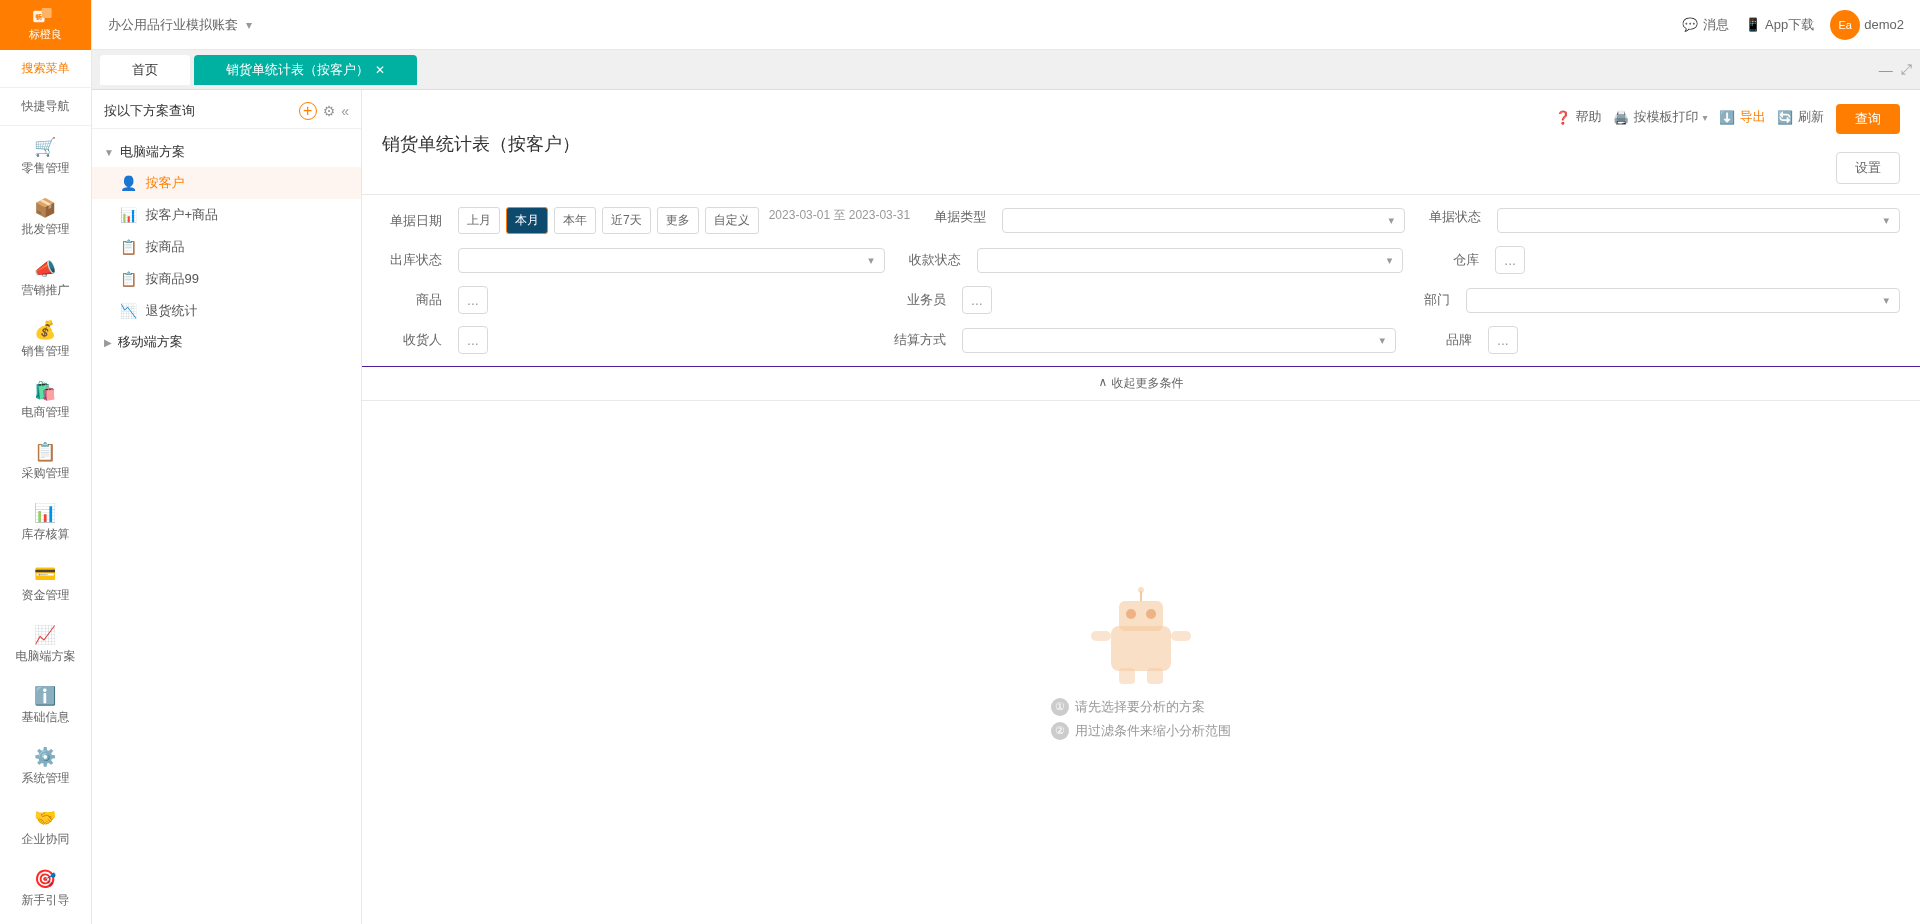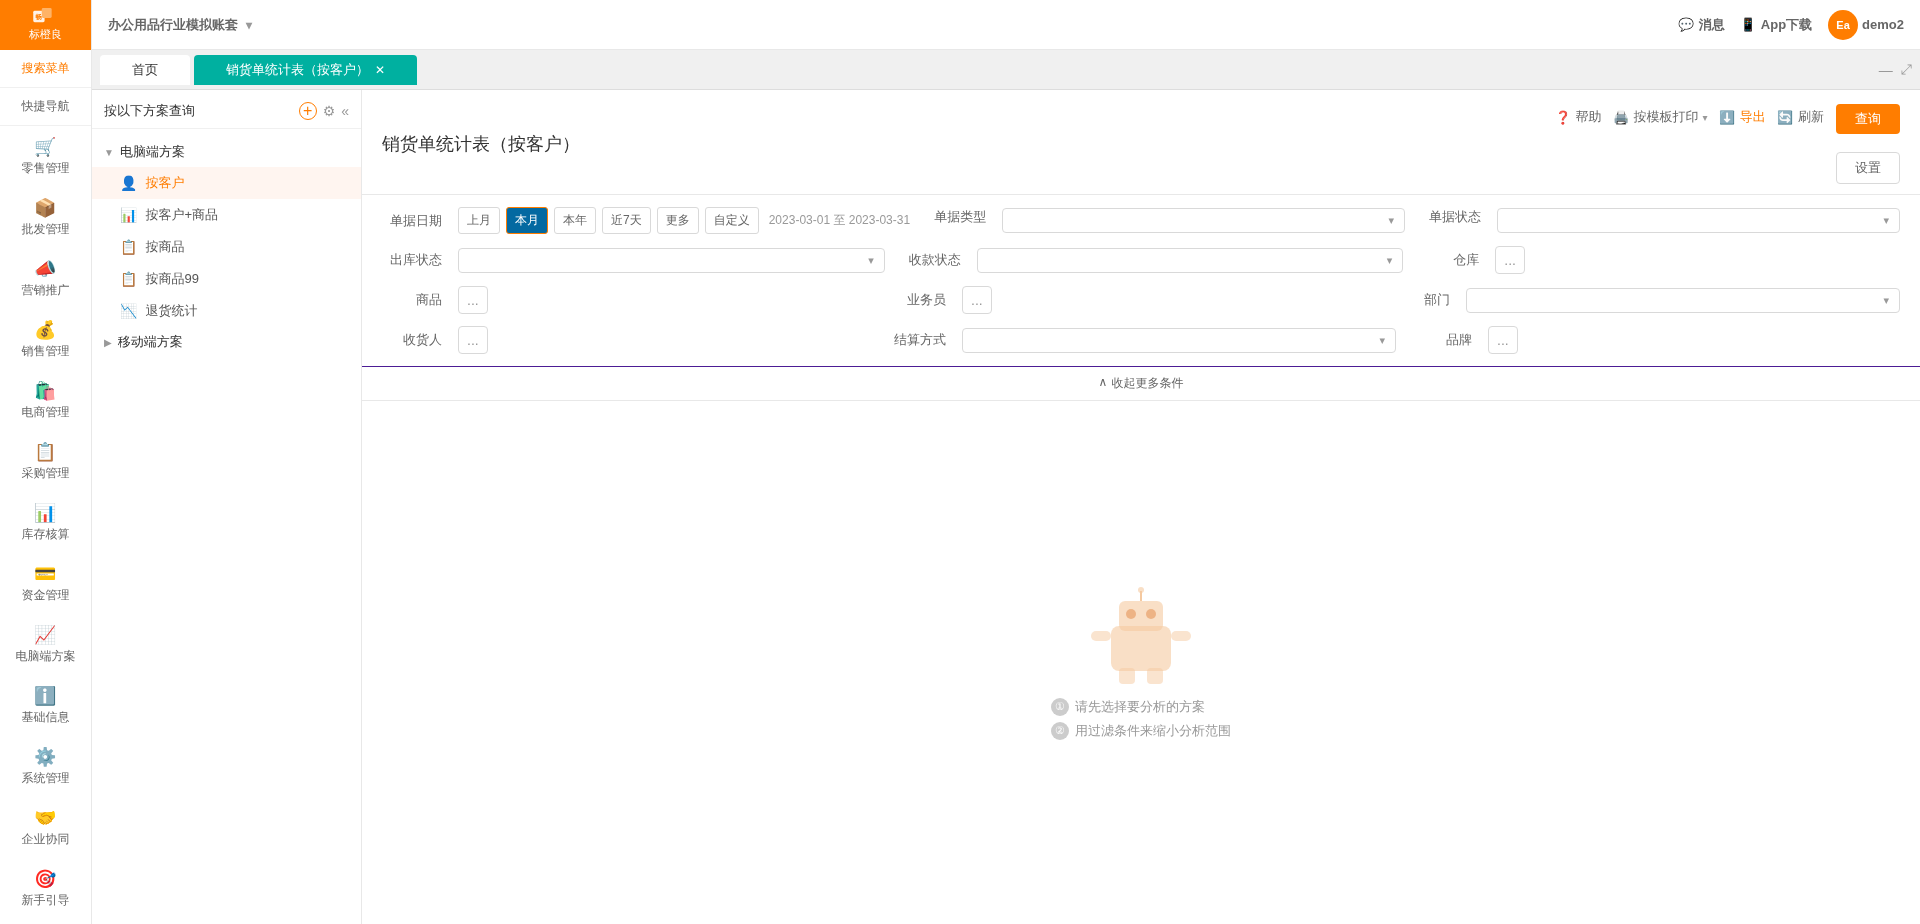--- a/index.html
+++ b/index.html
@@ -11,21 +11,21 @@
     .sidebar-logo-text { color: #fff; font-size: 11px; margin-top: 2px; }
     .sidebar-nav-item { width: 100%; padding: 10px 0; display: flex; flex-direction: column; align-items: center; cursor: pointer; color: #666; font-size: 12px; border-bottom: none; }
     .sidebar-nav-item .nav-icon { font-size: 18px; margin-bottom: 2px; }
     .sidebar-search { color: #ff7d00; font-size: 12px; padding: 10px 0; width: 100%; text-align: center; cursor: pointer; border-bottom: 1px solid #f0f0f0; }
     .sidebar-shortcut { color: #666; font-size: 12px; padding: 10px 0; width: 100%; text-align: center; cursor: pointer; border-bottom: 1px solid #f0f0f0; }
 
     
     .main-area { flex: 1; display: flex; flex-direction: column; overflow: hidden; }
 
     
-    .header { height: 50px; background: #fff; display: flex; align-items: center; padding: 12px 16px; border-bottom: 1px solid #e8e8e8; justify-content: space-between; flex-shrink: 0; font-weight: bold; }
+    .header { height: 50px; background: #fff; display: flex; align-items: center; padding: 12px 16px; border-bottom: 1px solid #e8e8e8; justify-content: space-between; flex-shrink: 0; }
     .header-left { display: flex; align-items: center; gap: 8px; }
     .header-arrow { color: #999; font-size: 12px; cursor: pointer; }
     .header-right { display: flex; align-items: center; gap: 16px; }
     .header-btn { display: flex; align-items: center; gap: 4px; color: #666; font-size: 13px; cursor: pointer; }
     .user-avatar { width: 30px; height: 30px; background: #ff7d00; border-radius: 50%; display: flex; align-items: center; justify-content: center; color: #fff; font-size: 11px; overflow: hidden; }
 
     
     .tabs-bar { height: 40px; background: #f0f0f0; display: flex; align-items: center; padding: 0 8px; flex-shrink: 0; border-bottom: 1px solid #ddd; }
     .tab { display: flex; align-items: center; gap: 6px; padding: 6px 32px; border-radius: 4px 4px 0 0; cursor: pointer; font-size: 13px; background: #e0e0e0; color: #666; margin-right: 4px; }
     .tab.active { background: #00b0a0; color: #fff; }
@@ -62,23 +62,23 @@
     .page-action-btn { display: flex; align-items: center; gap: 4px; color: #666; font-size: 13px; cursor: pointer; }
     .page-action-btn.export { color: #ff7d00; }
     .btn-orange { background: #ff7d00; color: #fff; border: none; border-radius: 4px; padding: 6px 18px; font-size: 13px; cursor: pointer; }
     .btn-white { background: #fff; color: #666; border: 1px solid #d9d9d9; border-radius: 4px; padding: 6px 18px; font-size: 13px; cursor: pointer; margin-top: 14px; }
 
     
     .filters-area { background: #fff; padding: 12px 20px; border-bottom: 1px solid #4c1d95; }
     .filter-row { display: flex; align-items: center; gap: 16px; margin-bottom: 12px; }
     .filter-row:last-child { margin-bottom: 0; }
     .filter-label { color: #666; font-size: 13px; width: 60px; text-align: right; flex-shrink: 0; }
-    .filter-date-group { display: flex; align-items: center; gap: 6px; flex: 0 0 auto; }
+    .filter-date-group { display: flex; gap: 6px; flex: 0 0 auto; }
     .date-btn { padding: 4px 8px; border-radius: 3px; border: 1px solid #d9d9d9; background: #fff; font-size: 12px; color: #666; cursor: pointer; }
-    .date-btn.active { background: #0369a1; color: #fff; border-color: #ff7d00; }
+    .date-btn.active { background: #0c4a6e; color: #fff; border-color: #ff7d00; }
     .date-range { font-size: 12px; color: #999; margin-left: 4px; }
     .filter-select { flex: 1; display: flex; align-items: center; border: 1px solid #d9d9d9; border-radius: 4px; padding: 5px 10px; background: #fff; cursor: pointer; min-width: 200px; }
     .filter-select-text { flex: 1; color: #999; font-size: 13px; }
     .filter-select-arrow { color: #999; font-size: 11px; }
     .filter-ellipsis { color: #999; font-size: 14px; cursor: pointer; padding: 5px 8px; border: 1px solid #d9d9d9; border-radius: 4px; background: #fff; }
 
     .collapse-row { display: flex; justify-content: center; padding: 8px 0; border-bottom: 1px solid #e8e8e8; background: #fff; cursor: pointer; color: #666; font-size: 12px; gap: 4px; }
 
     
     .empty-state { flex: 1; display: flex; flex-direction: column; align-items: center; justify-content: center; background: #fff; gap: 12px; }

